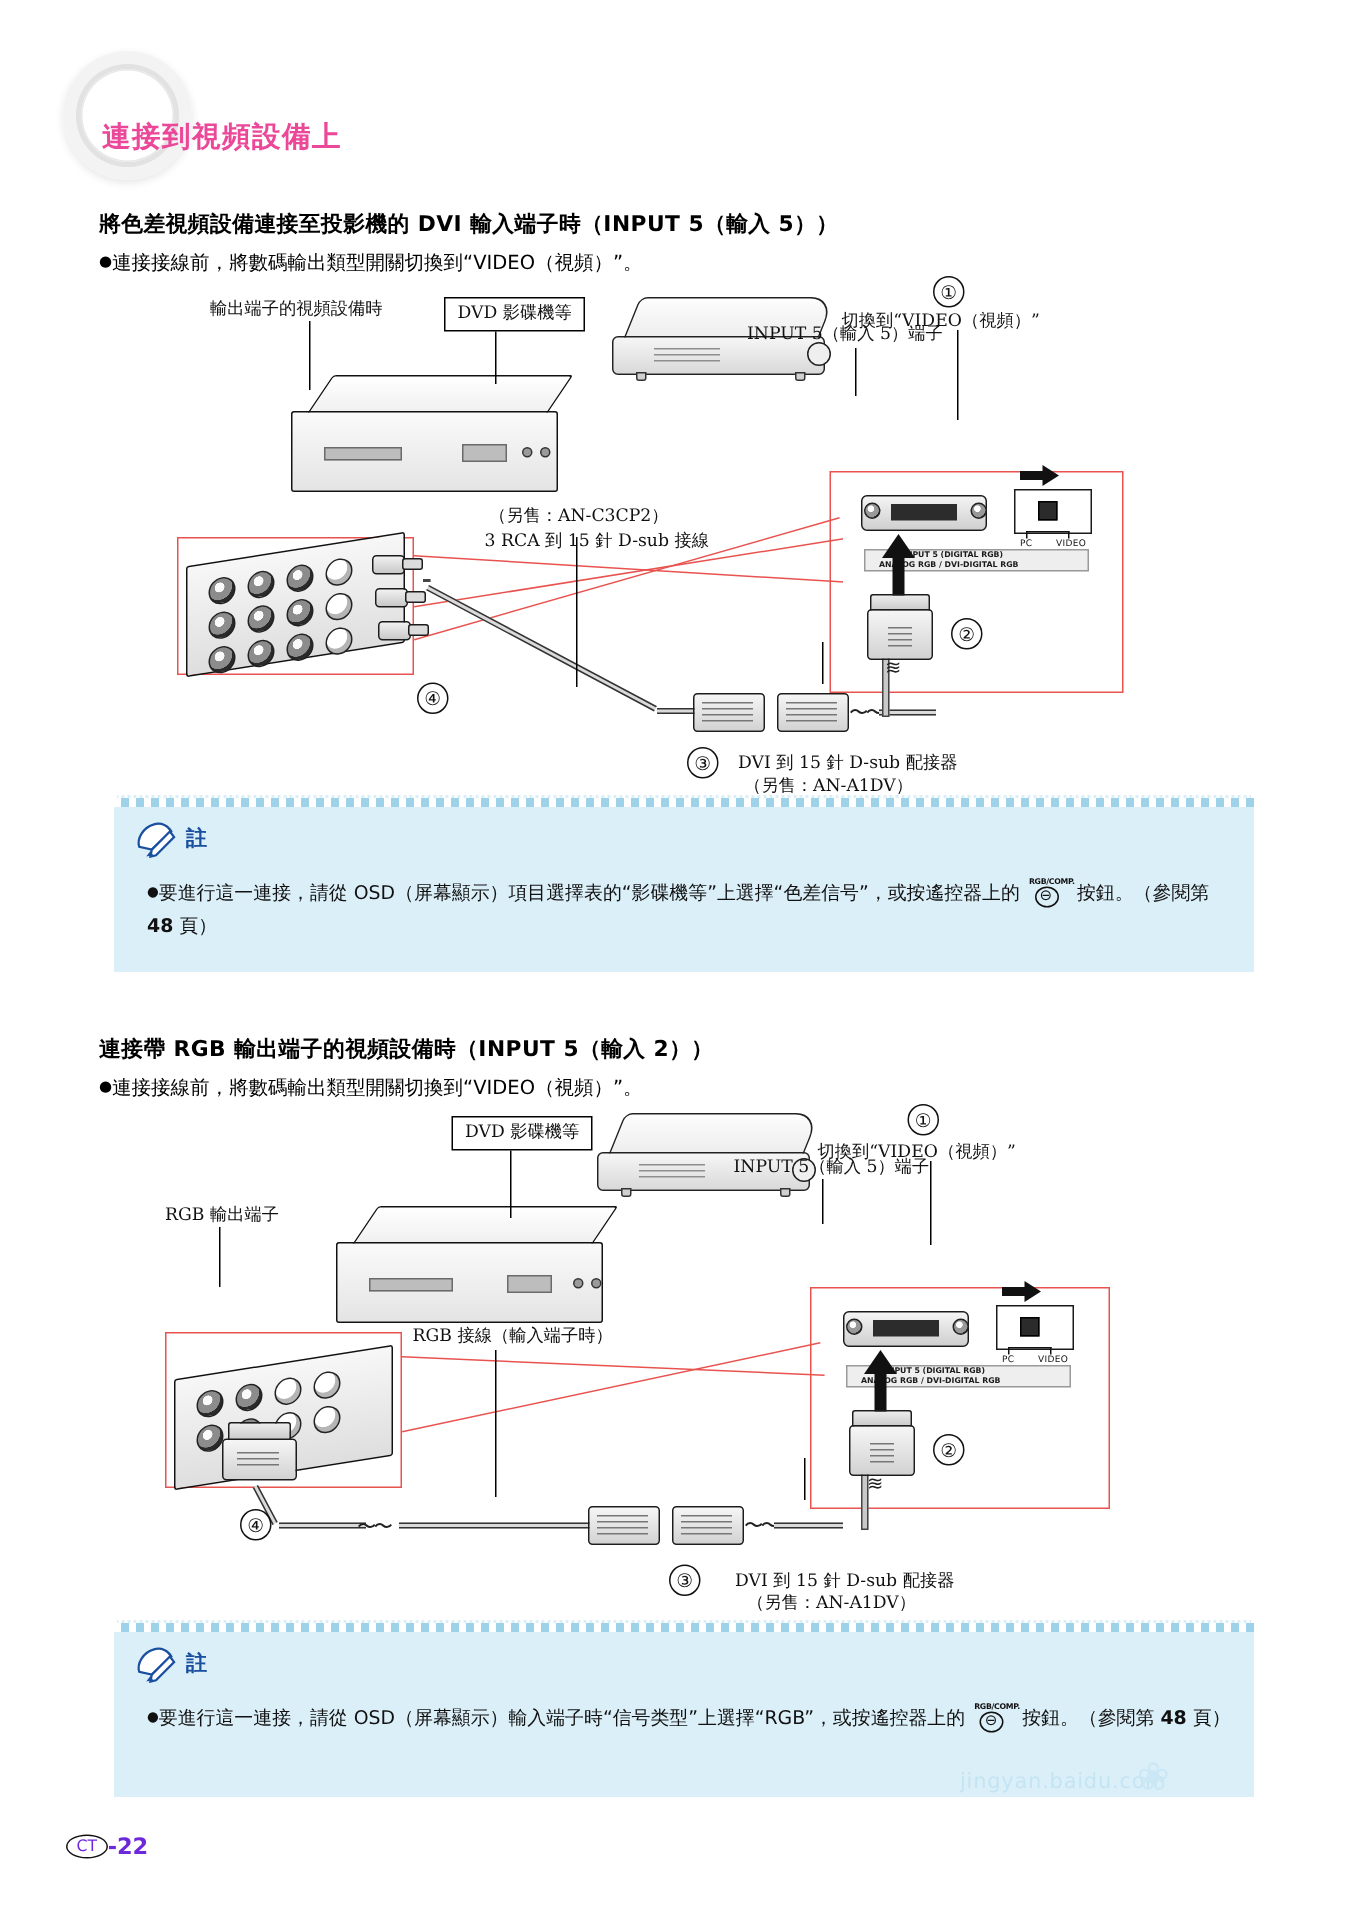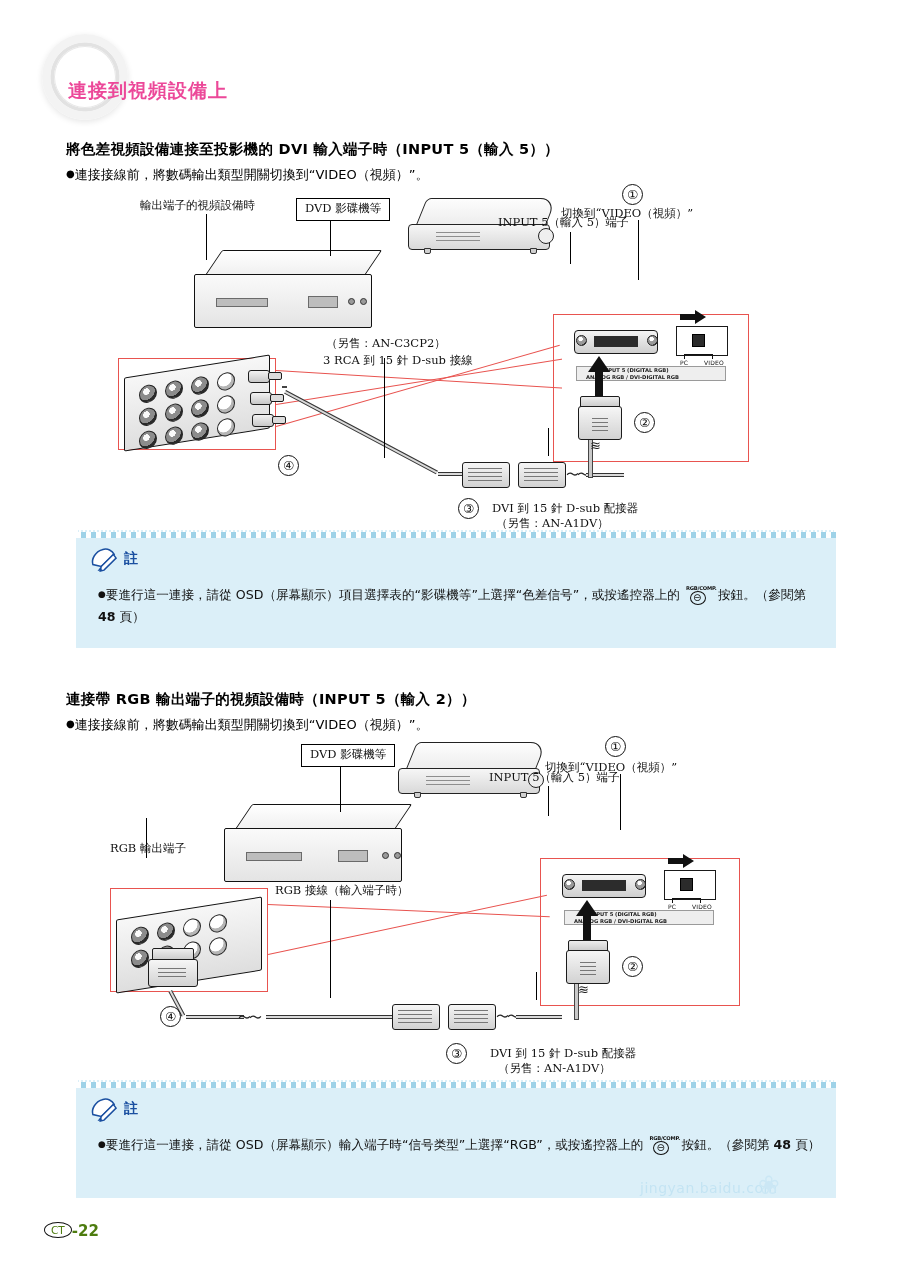--- a/index.html
+++ b/index.html
@@ -160,21 +160,21 @@
   .note-body .nb-dot { font-size:9px; vertical-align:2px; }
   .rgbcomp-btn {
     display:inline-block; position:relative; width:26px; height:22px; vertical-align:-7px; margin:0 2px;
   }
   .rgbcomp-btn .cap { position:absolute; left:0; top:0; font-size:5.2px; font-weight:bold; letter-spacing:-0.2px; color:#111; white-space:nowrap; }
   .rgbcomp-btn .ring { position:absolute; left:4px; top:7px; width:16px; height:14px; border:1.3px solid #111; border-radius:50%; }
   .rgbcomp-btn .ring::after { content:"⊖"; position:absolute; left:2px; top:-3px; font-size:10px; color:#111; }
   .pg-bold { font-weight:bold; }
 
   
-  .footer { position:absolute; left:44px; top:1222px; font-size:15px; font-weight:bold; color:#4d7c0f; }
+  .footer { position:absolute; left:44px; top:1222px; font-size:15px; font-weight:bold; color:#6d28d9; }
   .ct-oval {
     display:inline-block; border:1.5px solid #111; border-radius:50%;
     padding:1px 6px; font-size:10.5px; font-weight:normal; vertical-align:2px;
   }
 
   
   .watermark { position:absolute; left:640px; top:1178px; opacity:0.30; pointer-events:none; }
   .wm-main { font-size:30px; font-weight:bold; color:#7fc2e8; letter-spacing:1px; font-family:"DejaVu Sans",sans-serif; }
   .wm-sub { font-size:14px; color:#8fcbe9; letter-spacing:0.5px; margin-top:2px; font-family:"DejaVu Sans",sans-serif; }
   .wm-paw { position:absolute; left:118px; top:-8px; font-size:26px; color:#a9d8ef; }
@@ -460,21 +460,21 @@
       <div class="coil" style="left:12px; top:42px;">≋</div>
     </div>
 
     <div class="lead v" style="left:146px; top:78px; height:40px;"></div>
     <div class="lead v" style="left:340px; top:24px; height:48px;"></div>
     <div class="lead v" style="left:620px; top:34px; height:56px;"></div>
     <div class="lead v" style="left:548px; top:46px; height:30px;"></div>
     <div class="lead v" style="left:330px; top:160px; height:98px;"></div>
     <div class="lead v" style="left:536px; top:232px; height:28px;"></div>
 
-    <div class="dg-label" style="left:110px; top:62px;margin-top:39px;">RGB 輸出端子</div>
+    <div class="dg-label" style="left:110px; top:62px;">RGB 輸出端子</div>
     <div class="dg-label boxed" style="left:301px; top:4px;">DVD 影碟機等</div>
     <div class="dg-label" style="left:545px; top:20px;">切換到“VIDEO（視頻）”</div>
     <div class="dg-label" style="left:489px; top:30px;">INPUT 5（輸入 5）端子</div>
     <div class="dg-label" style="left:275px; top:143px;">RGB 接線（輸入端子時）</div>
     <div class="dg-label" style="left:490px; top:306px;">DVI 到 15 針 D-sub 配接器</div>
     <div class="dg-label" style="left:498px; top:321px;">（另售：AN-A1DV）</div>
 
     <div class="circ" style="left:605px; top:-4px;">①</div>
     <div class="circ" style="left:622px; top:216px;">②</div>
     <div class="circ" style="left:446px; top:303px;">③</div>

